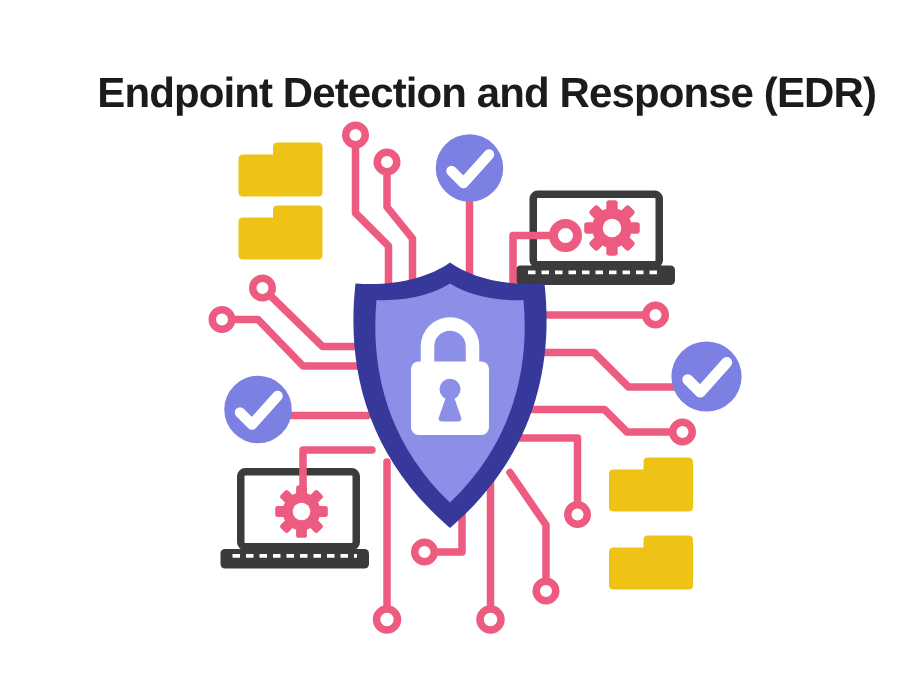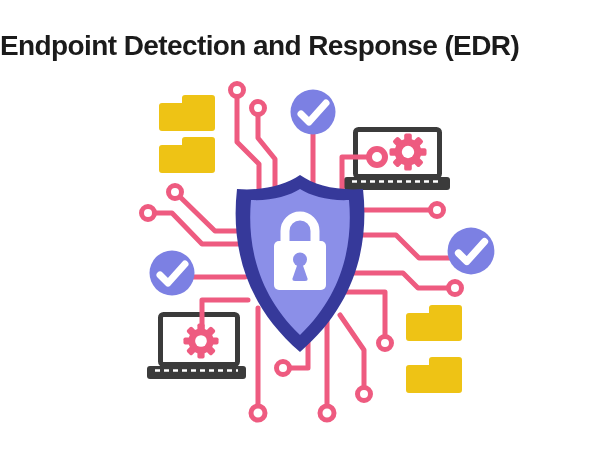--- a/index.html
+++ b/index.html
@@ -2,22 +2,22 @@
 <html style="--c-background: #ffffff; --c-title: #1b1b1b; --c-trace: #ee5b80; --c-folder: #eec315; --c-check-circle: #7c80e3; --c-shield-outer: #36399a; --c-shield-inner: #8b8fe8; --c-laptop: #3b3b3b;"><head>
 <meta charset="utf-8">
 <style>
   html,body{margin:0;padding:0;}
   body{
     width:600px;height:450px;position:relative;overflow:hidden;
     background:var(--c-background,#fff);
     font-family:"Liberation Sans",sans-serif;
   }
   .title{
-    position:absolute;top:30px;left:0;right:0;margin:0;
-    text-align:left;font-size:28px;font-weight:700;
+    position:absolute;top:30px;left:0;right:0;margin:16px;
+    text-align:right;font-size:28px;font-weight:700;
     letter-spacing:-0.6px;color:var(--c-title,#1b1b1b);
   }
   svg.illustration{position:absolute;left:0;top:0;}
   .trace{fill:none;stroke:var(--c-trace,#ee5b80);stroke-width:5;stroke-linecap:round;stroke-linejoin:round;}
   .node{fill:#fff;stroke:var(--c-trace,#ee5b80);stroke-width:5;}
   .node-lg{fill:#fff;stroke:var(--c-trace,#ee5b80);stroke-width:6;}
   .folder{fill:var(--c-folder,#eec315);}
   .check-bg{fill:var(--c-check-circle,#7c80e3);}
   .check-mark{fill:none;stroke:#fff;stroke-width:7;stroke-linecap:round;stroke-linejoin:round;}
   .screen{fill:#fff;stroke:var(--c-laptop,#3b3b3b);stroke-width:5;}

